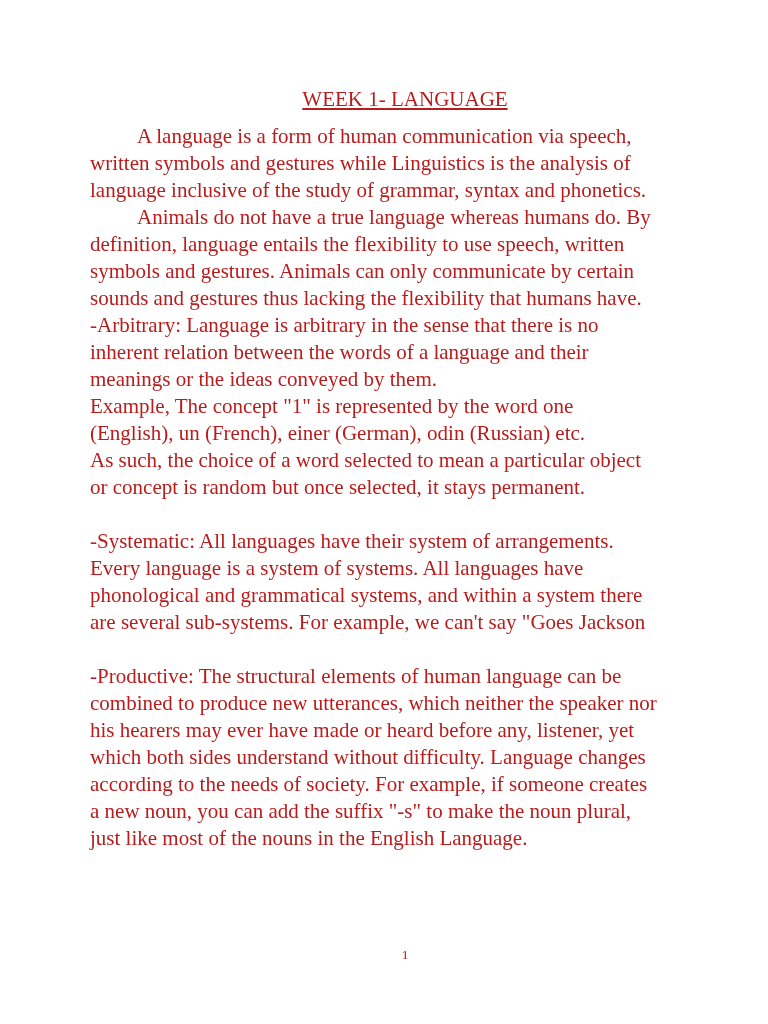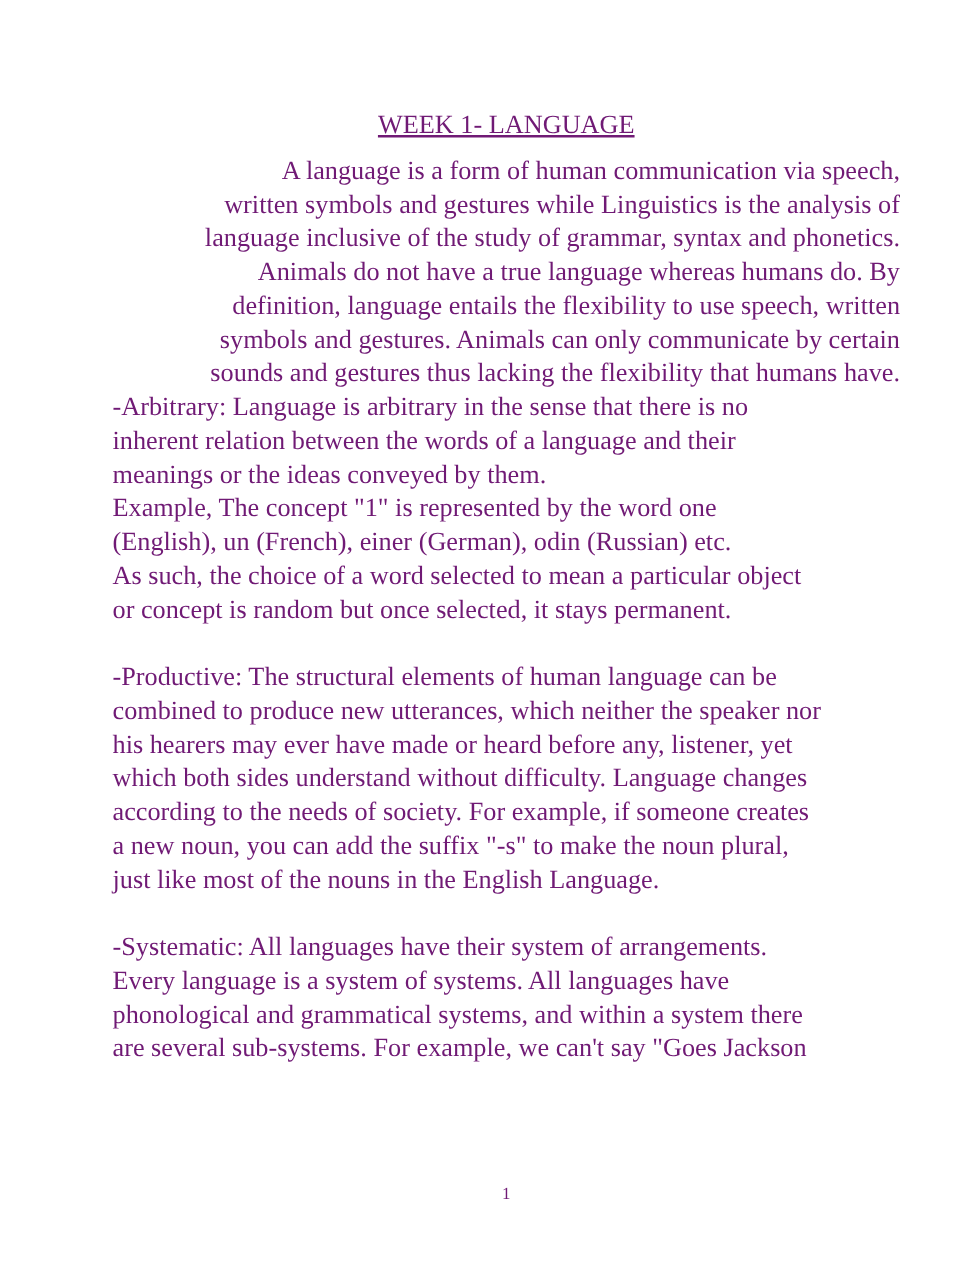--- a/index.html
+++ b/index.html
@@ -2,40 +2,40 @@
 <html><head>
 <meta charset="utf-8">
 <style>
   * { margin: 0; padding: 0; box-sizing: border-box; }
   html, body { background: #ffffff; }
   .page {
     position: relative;
     width: 768px;
     height: 1024px;
     background: #ffffff;
-    color: #701a75;
+    color: #b91c1c;
     font-family: "Liberation Serif", "DejaVu Serif", serif;
     overflow: hidden;
   }
   .content {
     padding: 86px 48px 0 90px;
     font-size: 21px;
     line-height: 27px;
   }
   .heading {
     font-weight: normal;
     font-size: 21px;
     line-height: 27px;
     text-align: center;
     text-decoration: underline;
     white-space: pre;
   }
   .title { margin-bottom: 10px; }
   .para { white-space: pre; }
-  .indent { text-indent: 47px; text-align: right; }
+  .indent { text-indent: 47px; }
   .spaced { margin-top: 27px; }
   .lead { }
   .page-number {
     position: absolute;
     top: 941px;
     left: 90px;
     width: 630px;
     text-align: center;
     font-size: 13.5px;
     line-height: 27px;
@@ -54,26 +54,26 @@
 definition, language entails the flexibility to use speech, written
 symbols and gestures. Animals can only communicate by certain
 sounds and gestures thus lacking the flexibility that humans have.</p>
     <p class="para"><span class="lead">-Arbitrary:</span><span> Language is arbitrary in the sense that there is no
 inherent relation between the words of a language and their
 meanings or the ideas conveyed by them.
 Example, The concept "1" is represented by the word one
 (English), un (French), einer (German), odin (Russian) etc.
 As such, the choice of a word selected to mean a particular object
 or concept is random but once selected, it stays permanent.</span></p>
+    <p class="para spaced"><span class="lead">-Systematic:</span><span> All languages have their system of arrangements.
+Every language is a system of systems. All languages have
+phonological and grammatical systems, and within a system there
+are several sub-systems. For example, we can't say "Goes Jackson</span></p>
     <p class="para spaced"><span class="lead">-Productive:</span><span> The structural elements of human language can be
 combined to produce new utterances, which neither the speaker nor
 his hearers may ever have made or heard before any, listener, yet
 which both sides understand without difficulty. Language changes
 according to the needs of society. For example, if someone creates
 a new noun, you can add the suffix "-s" to make the noun plural,
 just like most of the nouns in the English Language.</span></p>
-    <p class="para spaced"><span class="lead">-Systematic:</span><span> All languages have their system of arrangements.
-Every language is a system of systems. All languages have
-phonological and grammatical systems, and within a system there
-are several sub-systems. For example, we can't say "Goes Jackson</span></p>
   </div>
   <div class="page-number">1</div>
 </div>
 
 </body></html>

